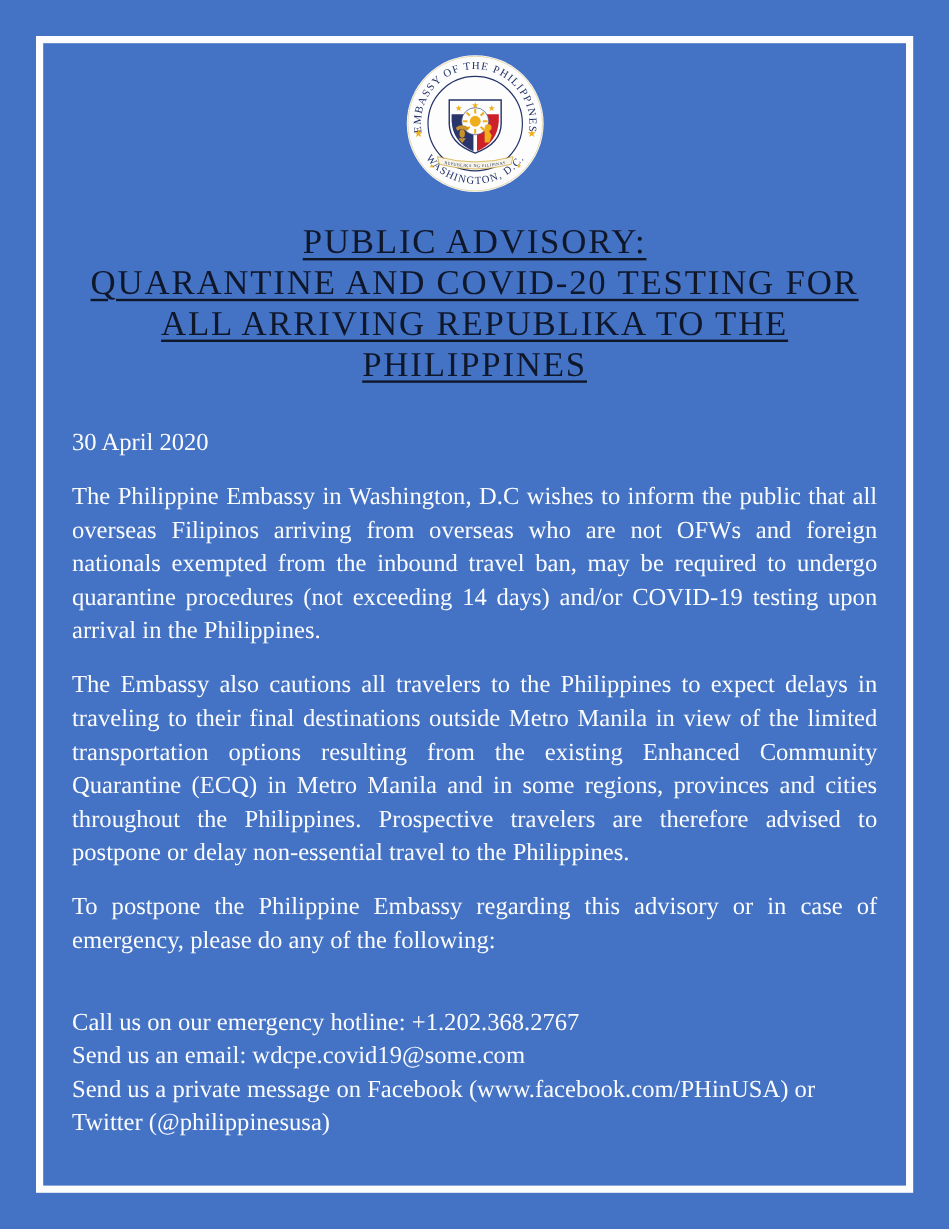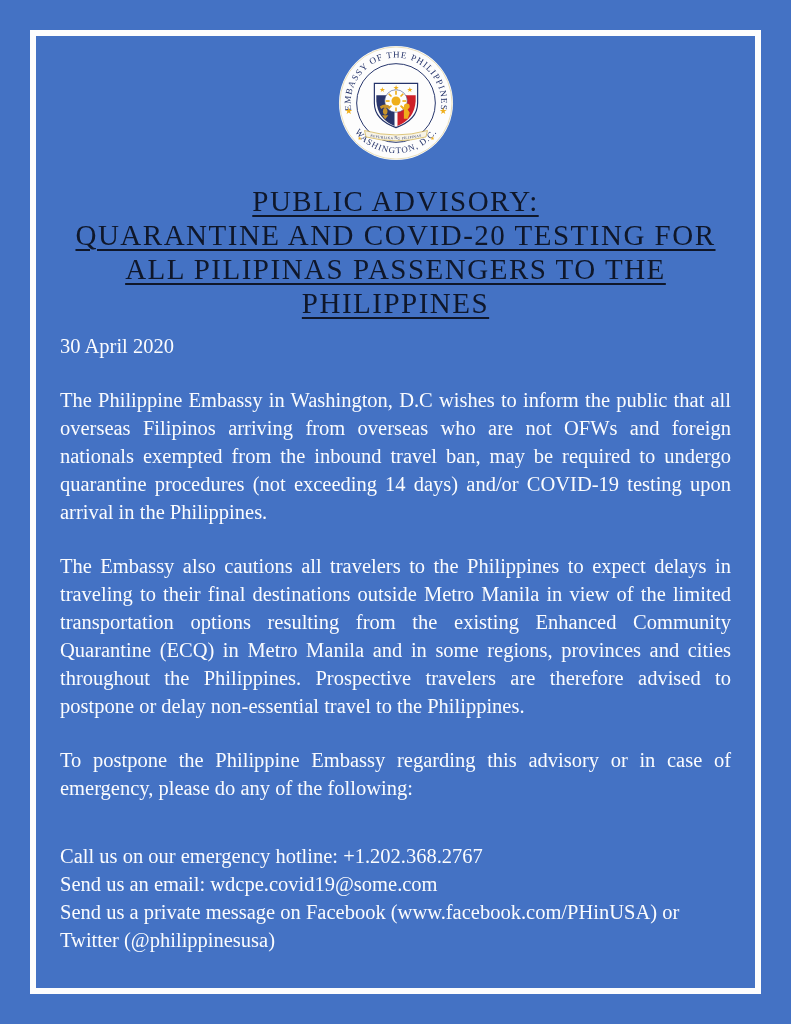--- a/index.html
+++ b/index.html
@@ -33,27 +33,27 @@
     font-size: 29px;
     line-height: 34px;
     letter-spacing: 1.5px;
   }
   .title-line {
     text-decoration: underline;
     text-decoration-thickness: 2px;
     text-underline-offset: 4px;
   }
   .date {
-    margin-top: 12px;
+    margin-top: 34px;
     color: #FBFCFE;
     font-size: 20.5px;
     line-height: 28px;
   }
   .para {
-    margin: 26px 0 0 0;
+    margin: 17px 0 0 0;
     color: #FBFCFE;
     font-size: 20.5px;
     line-height: 28px;
     text-align: justify;
   }
   .contact {
     margin-top: 40px;
     color: #FBFCFE;
     font-size: 20.5px;
     line-height: 28px;
@@ -132,21 +132,21 @@
           <text font-family="Liberation Serif, serif" font-size="3.6" letter-spacing="0.4" fill="#24336A">
             <textPath href="#bannerArc" startOffset="50%" text-anchor="middle">REPUBLIKA NG PILIPINAS</textPath>
           </text>
         </g>
       </svg>
     </div>
 
     <div class="title">
       <div class="title-line">PUBLIC ADVISORY:</div>
       <div class="title-line">QUARANTINE AND COVID-20 TESTING FOR</div>
-      <div class="title-line">ALL PILIPINAS PASSENGERS TO THE</div>
+      <div class="title-line">ALL ARRIVING REPUBLIKA TO THE</div>
       <div class="title-line">PHILIPPINES</div>
     </div>
 
     <div class="date">30 April 2020</div>
 
     <p class="para">The Philippine Embassy in Washington, D.C wishes to inform the public that all overseas Filipinos arriving from overseas who are not OFWs and foreign nationals exempted from the inbound travel ban, may be required to undergo quarantine procedures (not exceeding 14 days) and/or COVID-19 testing upon arrival in the Philippines.</p>
     <p class="para">The Embassy also cautions all travelers to the Philippines to expect delays in traveling to their final destinations outside Metro Manila in view of the limited transportation options resulting from the existing Enhanced Community Quarantine (ECQ) in Metro Manila and in some regions, provinces and cities throughout the Philippines. Prospective travelers are therefore advised to postpone or delay non-essential travel to the Philippines.</p>
     <p class="para">To postpone the Philippine Embassy regarding this advisory or in case of emergency, please do any of the following:</p>
 
     <div class="contact">

